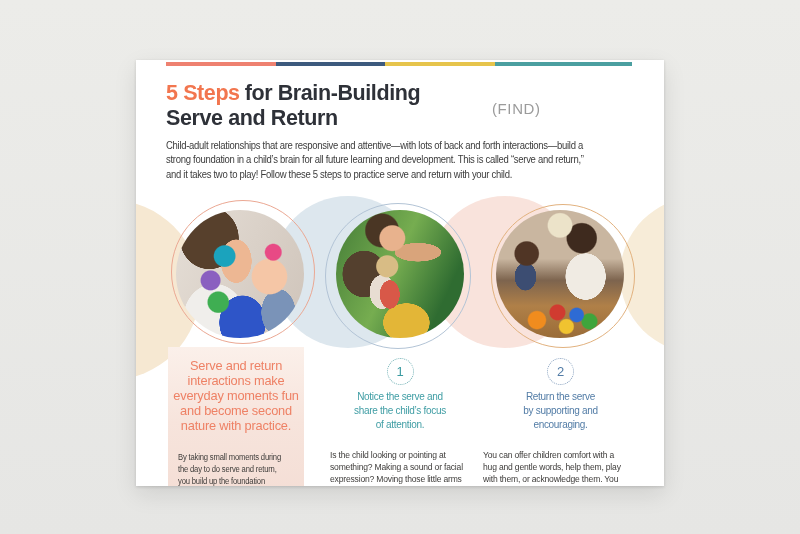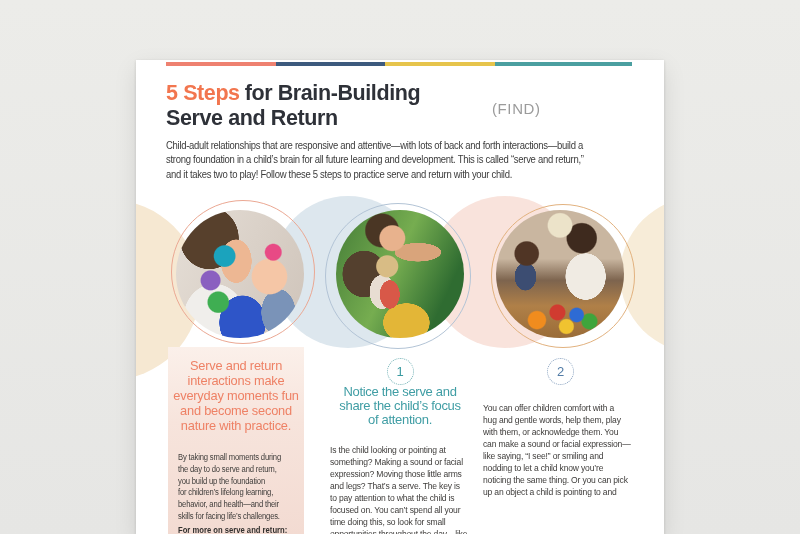--- a/index.html
+++ b/index.html
@@ -4,21 +4,21 @@
 <style>
   html,body{margin:0;padding:0;}
   body{
     width:800px;height:534px;overflow:hidden;
     background:#e9e9e7;
     font-family:"Liberation Sans","DejaVu Sans",sans-serif;
     -webkit-font-smoothing:antialiased;
   }
   .stage{position:relative;width:800px;height:534px;background:linear-gradient(180deg,#ecece9,#e6e6e4);}
   .page{
-    position:absolute;left:136px;top:60px;width:528px;height:474px;
+    position:absolute;left:136px;top:60px;width:528px;height:426px;
     background:#ffffff;overflow:hidden;
     box-shadow:0 1px 3px rgba(0,0,0,.14),0 8px 22px rgba(0,0,0,.10);
   }
   
   .topbar{position:absolute;left:30px;top:2px;width:466px;height:4px;display:flex;}
   .seg{height:100%;}
   .seg1{flex:1;background:#ee8170;}
   .seg2{flex:1;background:#3d5a7e;}
   .seg3{flex:1;background:#e6c44c;}
   .seg4{flex:1.25;background:#4b9fa0;}
@@ -86,21 +86,21 @@
   .panel-more{margin:2px 0 0 10px;font-size:8.5px;font-weight:bold;color:#33312f;white-space:pre;
     transform:scaleX(0.9);transform-origin:left top;}
   
   .step-col{position:absolute;top:292px;}
   .col1{left:194px;width:140px;}
   .col2{left:347px;width:155px;}
   .numcircle{width:25px;height:25px;margin:6px auto 0 auto;border-radius:50%;
     text-align:center;line-height:25px;font-size:13px;}
   .numcircle.teal{border:1.5px dotted #74b2b6;color:#3a9aa1;}
   .numcircle.blue{border:1.5px dotted #8aa3c0;color:#527ca6;}
-  .step-head{text-align:center;font-size:13px;line-height:14px;white-space:pre;letter-spacing:-0.3px;}
+  .step-head{margin-top:5px;text-align:center;font-size:10px;line-height:14px;white-space:pre;letter-spacing:-0.3px;}
   .step-head.teal{color:#3f9da4;}
   .step-head.blue{color:#527ca6;}
   .step-body{margin-top:17px;font-size:9.3px;line-height:12px;color:#3e3c3a;white-space:pre;
     letter-spacing:-0.2px;transform:scaleX(0.92);transform-origin:left top;}
 </style>
 </head>
 <body>
 
 <div class="stage">
   <div class="page">
@@ -161,20 +161,23 @@
 expression? Moving those little arms
 and legs? That’s a serve. The key is
 to pay attention to what the child is
 focused on. You can’t spend all your
 time doing this, so look for small
 opportunities throughout the day—like</div>
     </div>
 
     <div class="step-col col2">
       <div class="numcircle blue">2</div>
+      <div class="step-head blue">Return the serve
+by supporting and
+encouraging.</div>
       <div class="step-body">You can offer children comfort with a
 hug and gentle words, help them, play
 with them, or acknowledge them. You
 can make a sound or facial expression—
 like saying, “I see!” or smiling and
 nodding to let a child know you’re
 noticing the same thing. Or you can pick
 up an object a child is pointing to and</div>
     </div>
 

